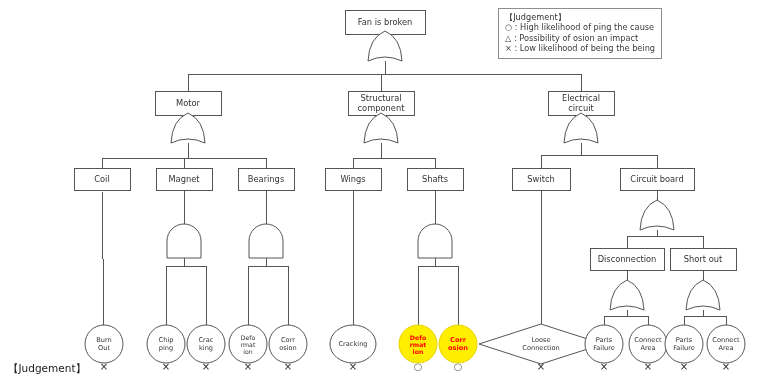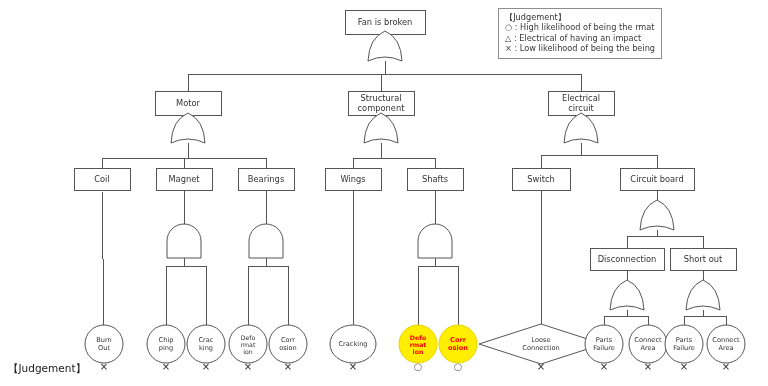--- a/index.html
+++ b/index.html
@@ -233,22 +233,22 @@
         <text x="684" y="344" text-anchor="middle" dominant-baseline="central" font-size="6.6" fill="#333333" font-weight="normal" font-family="&quot;DejaVu Sans&quot;,&quot;Liberation Sans&quot;,sans-serif"><tspan x="684" dy="-4">Parts</tspan><tspan x="684" dy="8">Failure</tspan></text>
       </g>
       <g>
         <ellipse cx="726" cy="344" rx="19" ry="19" fill="#ffffff" stroke="#555555" stroke-width="1"></ellipse>
         <text x="726" y="344" text-anchor="middle" dominant-baseline="central" font-size="6.6" fill="#333333" font-weight="normal" font-family="&quot;DejaVu Sans&quot;,&quot;Liberation Sans&quot;,sans-serif"><tspan x="726" dy="-4">Connect</tspan><tspan x="726" dy="8">Area</tspan></text>
       </g>
     </svg>
 
   <div class="legend-box" id="legend" style="left:498px;top:8px;">
     <div class="legend-title">【Judgement】</div>
-    <div class="legend-row">○ : High likelihood of being the rmat</div>
-    <div class="legend-row">△ : Electrical of having an impact</div>
+    <div class="legend-row">○ : High likelihood of ping the cause</div>
+    <div class="legend-row">△ : Possibility of osion an impact</div>
     <div class="legend-row">× : Low likelihood of being the being</div>
   </div>
 
   <div class="judge-label" id="judge-row-label" style="left:8px;top:362px;">【Judgement】</div>
 
   <div id="judge-marks">
       <div class="judge-mark" style="left: 84px; top: 361px; width: 40px;">×</div>
       <div class="judge-mark" style="left: 146px; top: 361px; width: 40px;">×</div>
       <div class="judge-mark" style="left: 186px; top: 361px; width: 40px;">×</div>
       <div class="judge-mark" style="left: 228px; top: 361px; width: 40px;">×</div>

